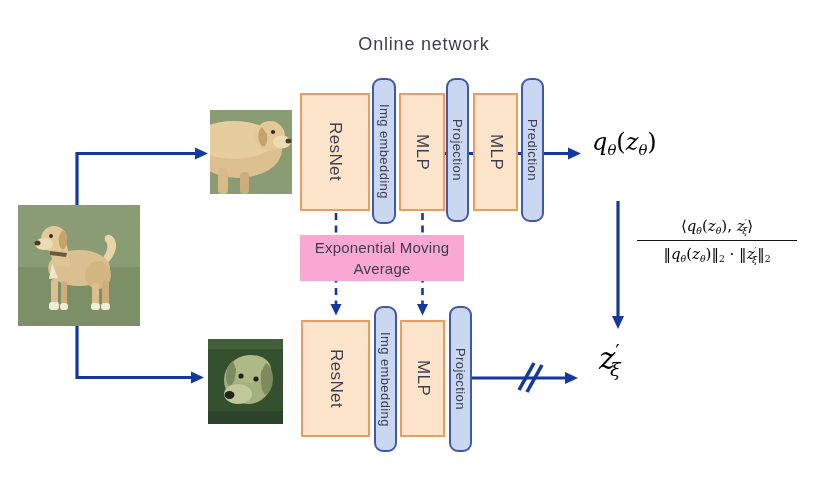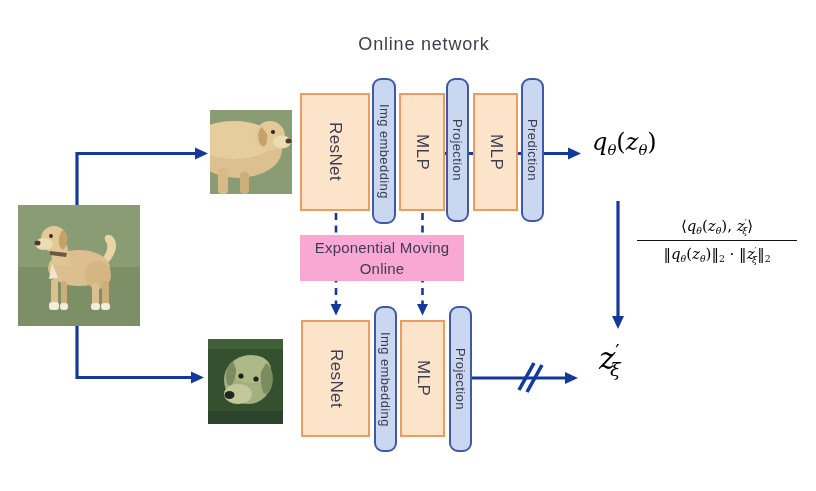--- a/index.html
+++ b/index.html
@@ -79,21 +79,21 @@
     </g>
     <g>
       <line x1="422.5" y1="189" x2="422.5" y2="281" stroke="#14389b" stroke-width="2.6" stroke-dasharray="7,5.5" marker-end="url(#ah2)"></line>
     </g>
   </svg>
 
   <div class="title" style="left:314px; top:10px;">Online network</div>
 
   <div class="ema-label" style="left:300px; top:211px; width:164px;">
     <span>Exponential Moving</span><br>
-    <span>Online</span>
+    <span>Average</span>
   </div>
 
   <div class="img-box" style="left:18px; top:181px;">
     <svg width="122" height="121" viewBox="0 0 122 121">
       <rect width="122" height="121" fill="#8a9c74"></rect>
       <rect y="62" width="122" height="59" fill="#7c8f67"></rect>
       <ellipse cx="62" cy="104" rx="42" ry="7" fill="#68795400" opacity="0.5"></ellipse>
       <path d="M88,60 C98,50 101,39 95,32 C90,27 84,31 88,37 C92,43 87,52 79,58 Z" fill="#e9d4a5"></path>
       <ellipse cx="61" cy="63" rx="31" ry="18" fill="#dcbf8e"></ellipse>
       <ellipse cx="80" cy="70" rx="13" ry="14" fill="#d4b682"></ellipse>

